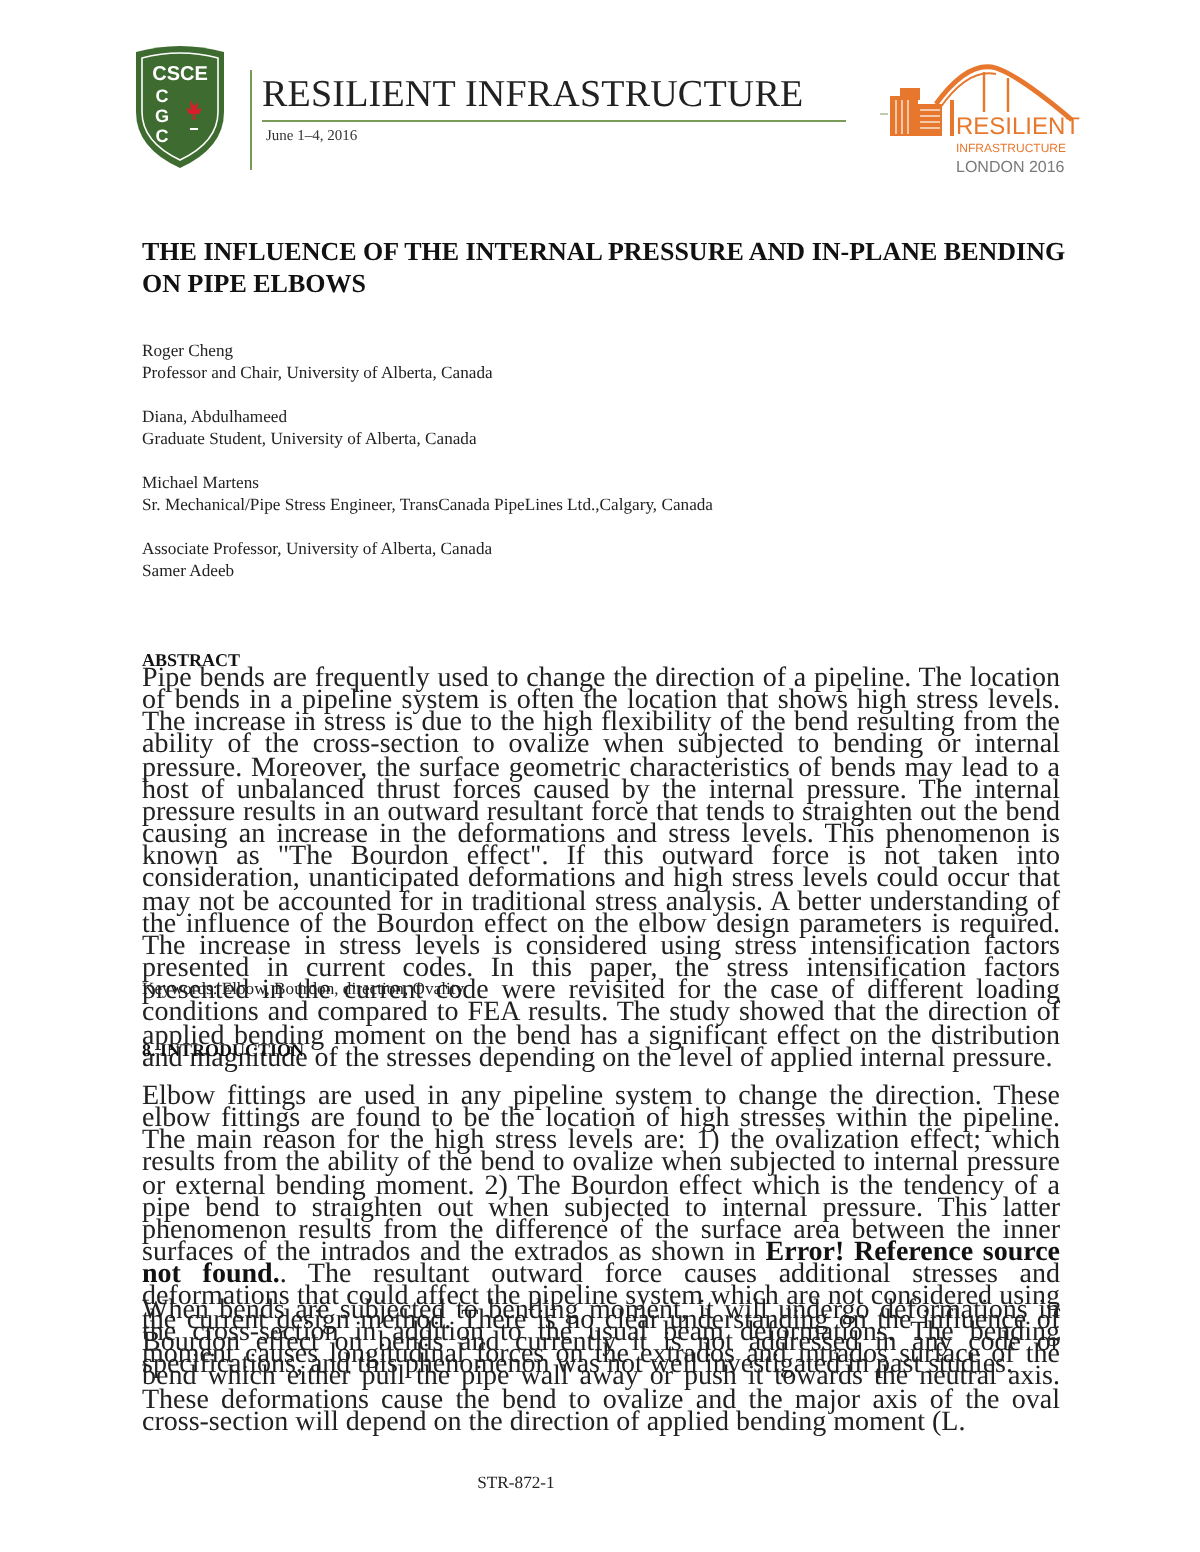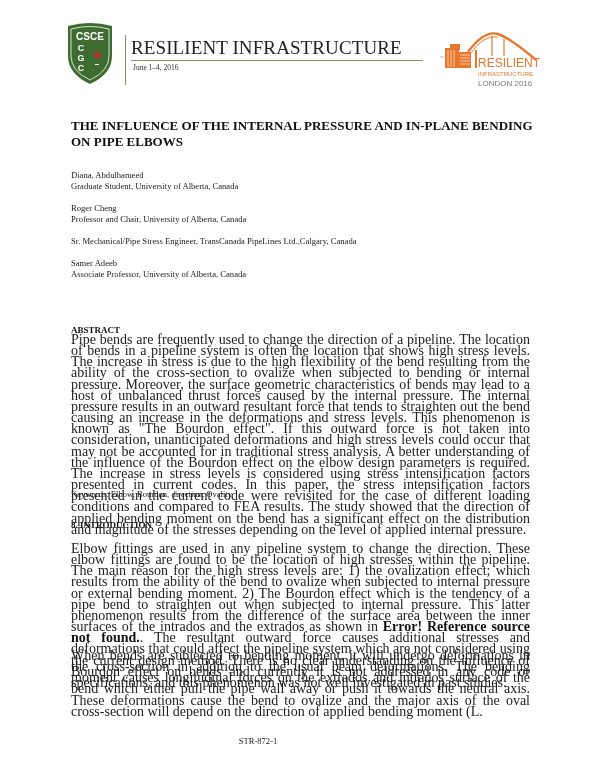--- a/index.html
+++ b/index.html
@@ -77,33 +77,34 @@
       <text x="38" y="37" font-family="Liberation Sans, sans-serif" font-size="12" fill="#e8772e">RESILIENT</text>
       <text x="38" y="46" font-family="Liberation Sans, sans-serif" font-size="6" fill="#e8772e">INFRASTRUCTURE</text>
       <text x="38" y="56" font-family="Liberation Sans, sans-serif" font-size="8" fill="#7a7a7a">LONDON 2016</text>
     </svg>
   </div>
 
   <div class="paper-title">THE INFLUENCE OF THE INTERNAL PRESSURE AND IN-PLANE BENDING ON PIPE ELBOWS</div>
 
   <div class="authors">
     <div class="author">
+      <div>Roger Cheng</div>
+      <div>Professor and Chair, University of Alberta, Canada</div>
+    </div>
+    <div class="author">
       <div>Diana, Abdulhameed</div>
       <div>Graduate Student, University of Alberta, Canada</div>
     </div>
     <div class="author">
-      <div>Roger Cheng</div>
-      <div>Professor and Chair, University of Alberta, Canada</div>
-    </div>
-    <div class="author">
+      <div>Michael Martens</div>
       <div>Sr. Mechanical/Pipe Stress Engineer, TransCanada PipeLines Ltd.,Calgary, Canada</div>
     </div>
     <div class="author">
+      <div>Associate Professor, University of Alberta, Canada</div>
       <div>Samer Adeeb</div>
-      <div>Associate Professor, University of Alberta, Canada</div>
     </div>
   </div>
 
   <div class="section-heading" style="top:325px;">ABSTRACT</div>
   <div class="para" style="top:334px;">Pipe bends are frequently used to change the direction of a pipeline. The location of bends in a pipeline system is often the location that shows high stress levels. The increase in stress is due to the high flexibility of the bend resulting from the ability of the cross-section to ovalize when subjected to bending or internal pressure. Moreover, the surface geometric characteristics of bends may lead to a host of unbalanced thrust forces caused by the internal pressure. The internal pressure results in an outward resultant force that tends to straighten out the bend causing an increase in the deformations and stress levels. This phenomenon is known as "The Bourdon effect". If this outward force is not taken into consideration, unanticipated deformations and high stress levels could occur that may not be accounted for in traditional stress analysis. A better understanding of the influence of the Bourdon effect on the elbow design parameters is required. The increase in stress levels is considered using stress intensification factors presented in current codes. In this paper, the stress intensification factors presented in the current code were revisited for the case of different loading conditions and compared to FEA results. The study showed that the direction of applied bending moment on the bend has a significant effect on the distribution and magnitude of the stresses depending on the level of applied internal pressure.</div>
 
   <div class="keywords">Keywords: Elbow, Bourdon, direction, Ovality</div>
 
   <div class="section-heading" style="top:520px;">8. INTRODUCTION</div>
 

